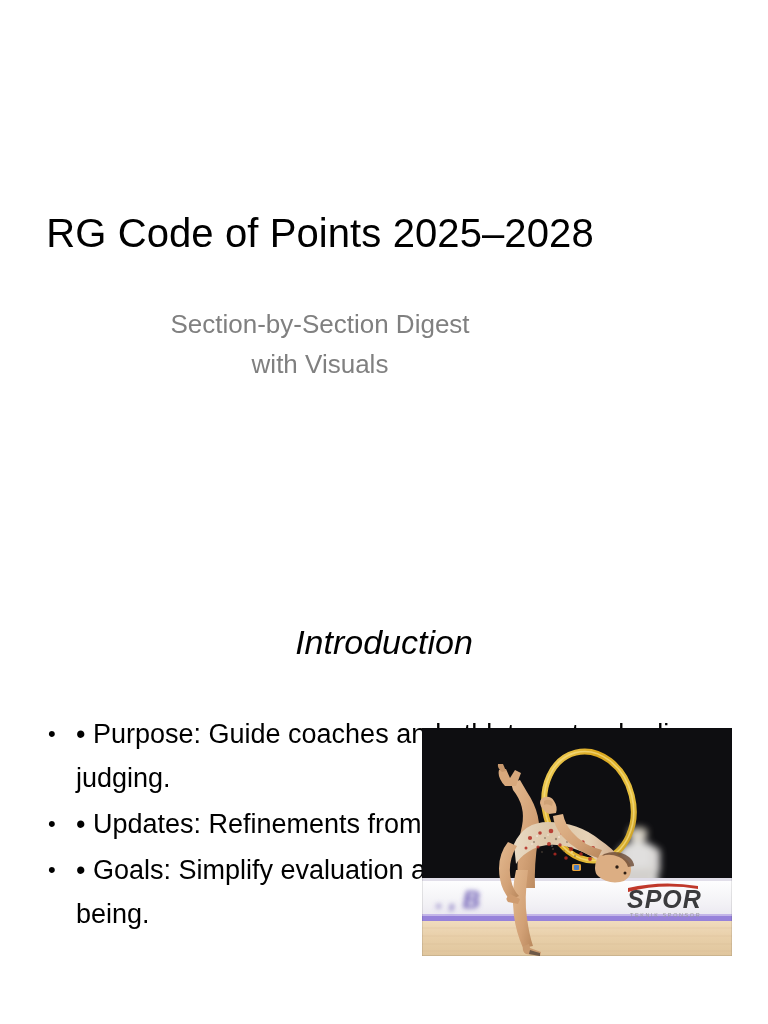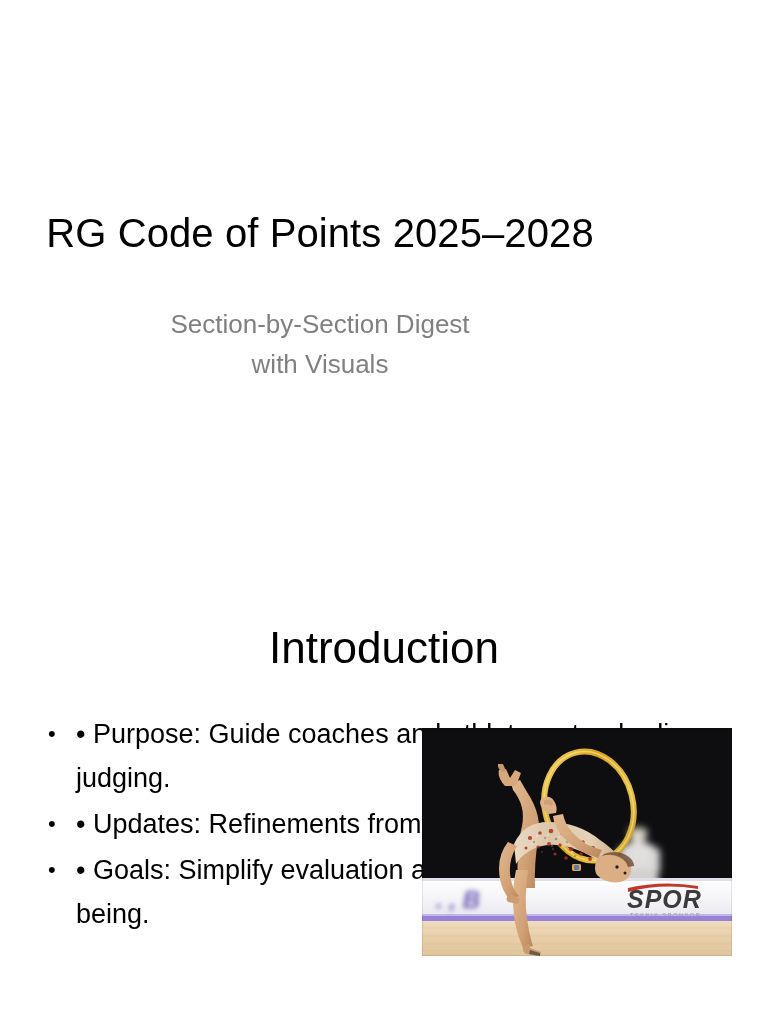--- a/index.html
+++ b/index.html
@@ -54,25 +54,26 @@
     margin-top: 48px;
   }
 
   
   .section-heading {
     position: absolute;
     left: 0;
     top: 622px;
     width: 768px;
     text-align: center;
-    font-size: 44px;
+    font-size: 34px;
     font-weight: 400;
     line-height: 1.2;
     color: #000000;
     margin: 0;
+    font-style: italic;
   }
 
   .bullet-list {
     position: absolute;
     left: 36px;
     top: 712px;
     width: 700px;
     margin: 0;
     padding: 0;
     list-style: none;

